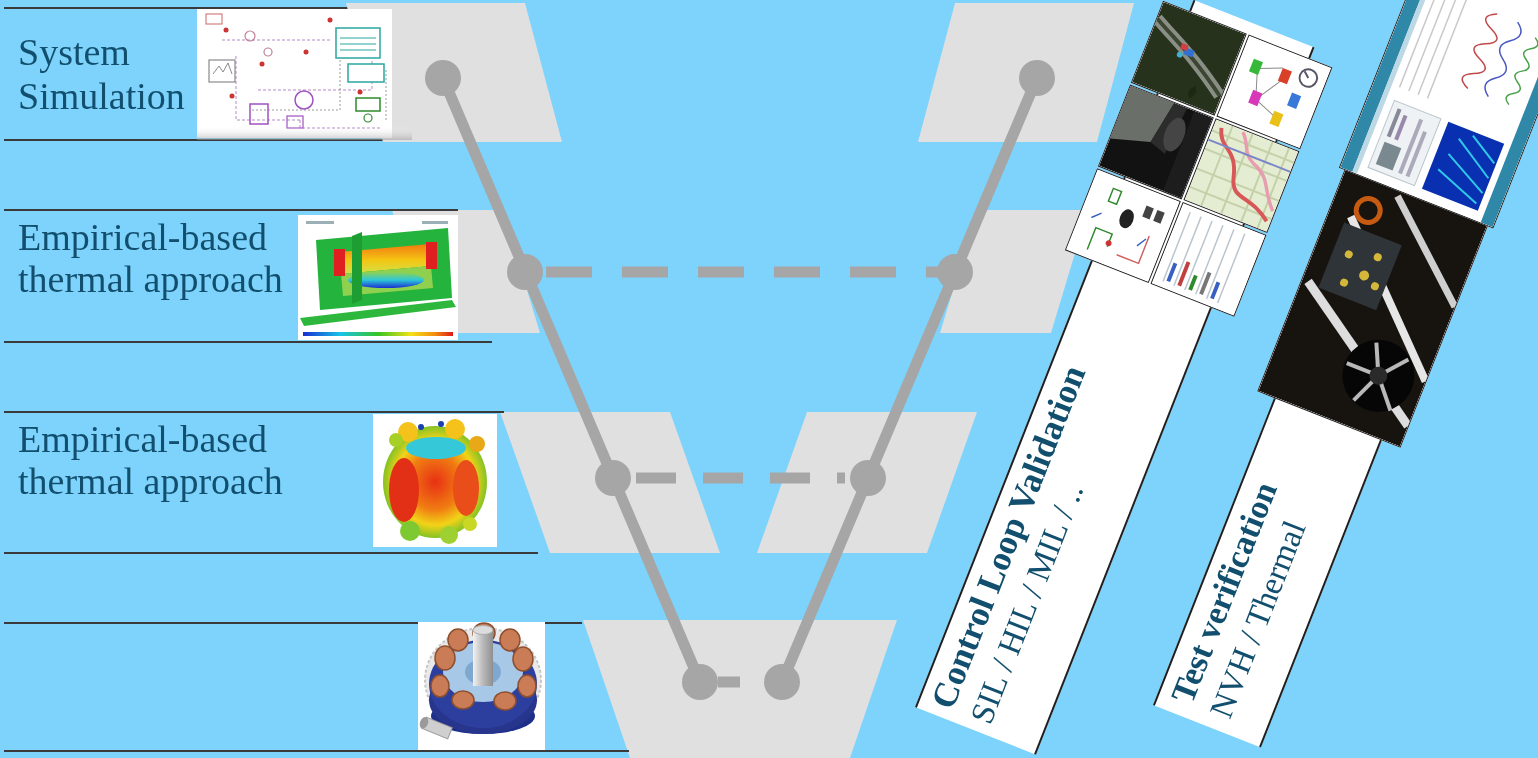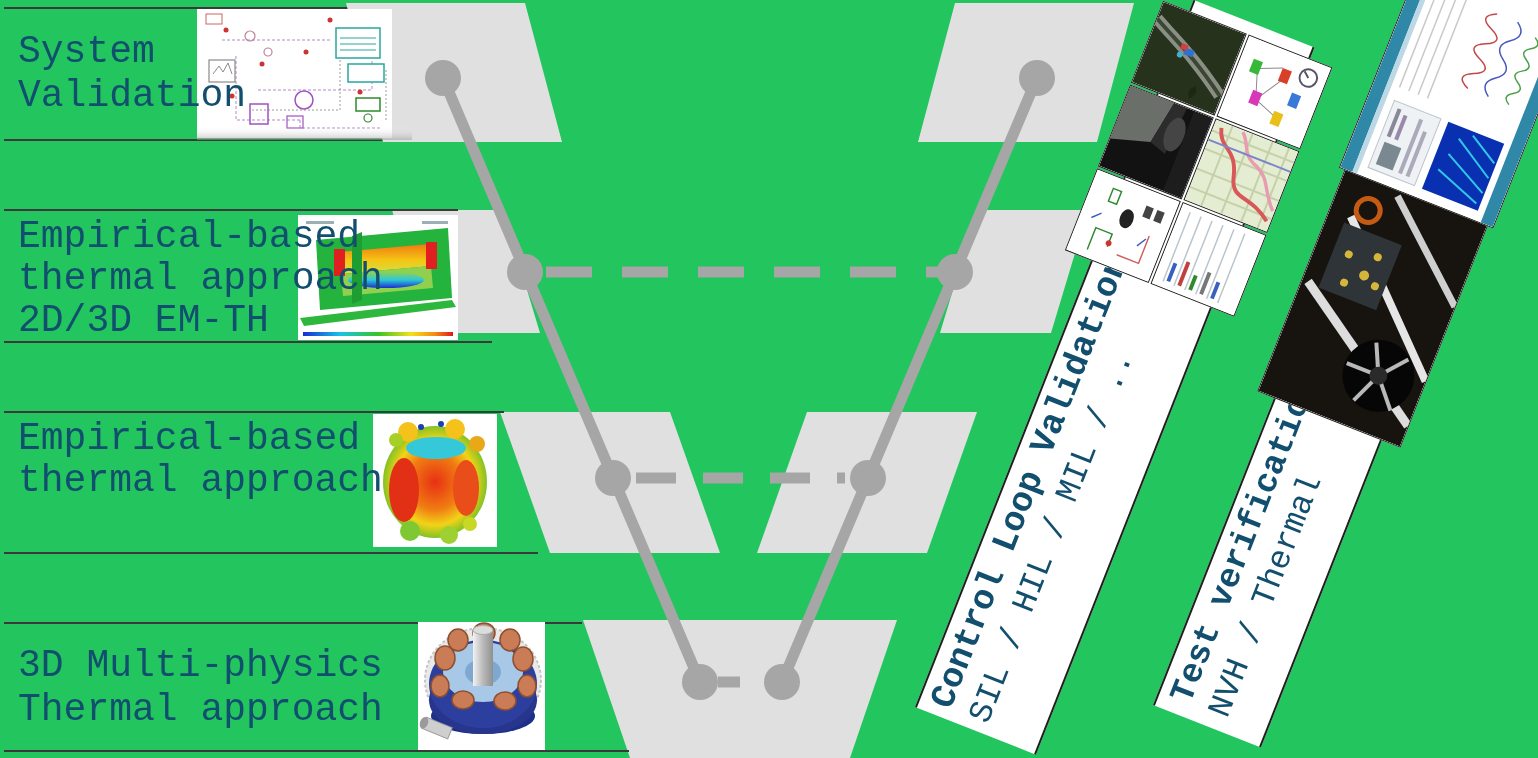--- a/index.html
+++ b/index.html
@@ -1,17 +1,17 @@
 <!DOCTYPE html>
 <html><head>
 <meta charset="utf-8">
 <style>
   html,body{margin:0;padding:0;background:#ffffff;}
-  .stage{position:relative;width:1538px;height:758px;background:#22c55e;overflow:hidden;
-         font-family:Liberation Mono, monospace;}
+  .stage{position:relative;width:1538px;height:758px;background:#7dd3fc;overflow:hidden;
+         font-family:Liberation Serif, serif;}
   svg.base{position:absolute;left:0;top:0;}
   .panel-label{position:absolute;color:#124F6E;font-size:38px;line-height:44px;
                font-weight:400;white-space:nowrap;}
   .strip{position:absolute;transform:rotate(-68.5deg);transform-origin:0 0;background:#fff;
          border-top:2px solid #1f1f1f;border-bottom:2px solid #1f1f1f;}
   .strip-text{position:absolute;left:10px;top:2px;color:#124F6E;white-space:nowrap;}
   .strip-title{font-size:35px;font-weight:700;line-height:42px;}
   .strip-subtitle{font-size:33px;font-weight:400;line-height:40px;}
   .collage{position:absolute;display:grid;grid-template-columns:repeat(3,1fr);
            grid-template-rows:repeat(2,1fr);gap:2px;}
@@ -195,34 +195,29 @@
       <ellipse cx="483" cy="630" rx="10" ry="4.5" fill="#dcdcdc" stroke="#aaa" stroke-width="1"></ellipse>
       <g transform="rotate(22 437 728)">
         <rect x="423" y="722" width="28" height="12" fill="#cfcfcf" stroke="#9a9a9a" stroke-width="1"></rect>
         <ellipse cx="423" cy="728" rx="4" ry="6" fill="#9a9a9a"></ellipse>
       </g>
     </g>
   </svg>
 
   <div class="panel-label" style="left:18px;top:30px">
     <div>System</div>
-    <div>Validation</div>
+    <div>Simulation</div>
   </div>
   <div class="panel-label" style="left:18px;top:216px;line-height:42px">
     <div>Empirical-based</div>
     <div>thermal approach</div>
-    <div>2D/3D EM-TH</div>
   </div>
   <div class="panel-label" style="left:18px;top:418px;line-height:42px">
     <div>Empirical-based</div>
     <div>thermal approach</div>
-  </div>
-  <div class="panel-label" style="left:18px;top:644px">
-    <div>3D Multi-physics</div>
-    <div>Thermal approach</div>
   </div>
 
   <div class="strip" style="left:915px;top:707px;width:760px;height:126px">
     <div class="strip-text">
       <div class="strip-title">Control Loop Validation</div>
       <div class="strip-subtitle">SIL / HIL / MIL / ..</div>
     </div>
     <div class="collage" style="left:480px;top:-30px;width:268px;height:182px">
       <div class="tile">
         <svg viewBox="0 0 88 90" preserveAspectRatio="none">

